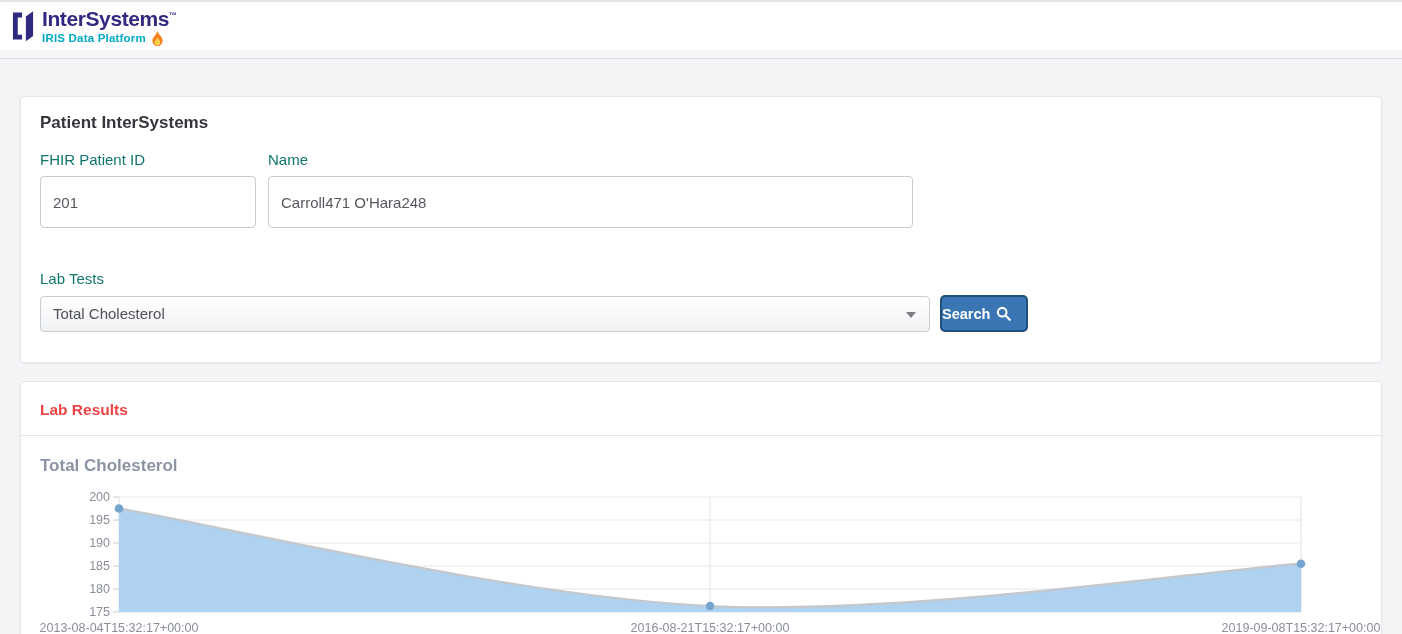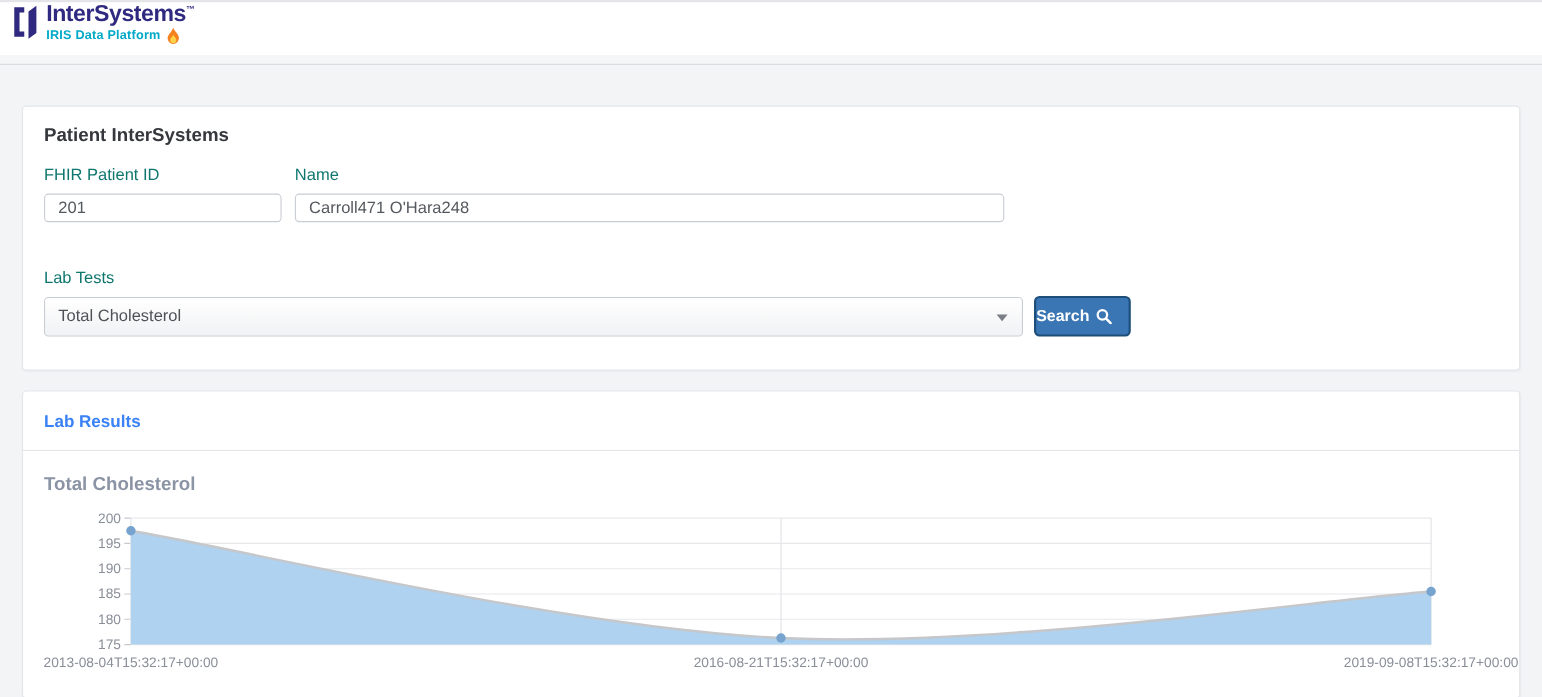--- a/index.html
+++ b/index.html
@@ -8,21 +8,21 @@
     font-family: "Liberation Sans", sans-serif;
     background: #f3f4f6;
     overflow: hidden;
   }
   
   .navbar {
     height: 50px;
     background: #ffffff;
     border-top: 2px solid #e4e5e8;
     display: flex;
-    align-items: flex-start;
+    align-items: center;
     padding: 0 12px;
   }
   .subbar {
     height: 9px;
     background: #f5f6f8;
     border-bottom: 1px solid #d9dadf;
   }
   .logo { display: flex; align-items: center; gap: 7px; cursor: pointer; }
   .logo-mark { width: 23px; height: 32px; flex: 0 0 auto; }
   .logo-textcol { display: flex; flex-direction: column; line-height: 1; }
@@ -47,21 +47,21 @@
   .card + .card { margin-top: 18px; }
 
   
   .card-pad { padding: 16px 16px 30px 19px; }
   .section-title { font-size: 17px; font-weight: 700; color: #35373c; }
   .form-row { display: flex; gap: 12px; margin-top: 18px; }
   .field label {
     display: block; font-size: 15px; color: #0f766e; margin-bottom: 8px;
   }
   .field input {
-    width: 100%; height: 26px;
+    width: 100%; height: 52px;
     border: 1px solid #c8ccd3; border-radius: 4px;
     padding: 0 12px; font-size: 15px; color: #55585e;
     font-family: "Liberation Sans", sans-serif;
     background: #fff; outline: none;
   }
   .w-id   { width: 216px; flex: 0 0 auto; }
   .w-name { flex: 1 1 auto; }
   .w-dob  { width: 440px; flex: 0 0 auto; }
 
   .select-row { display: flex; align-items: center; }
@@ -91,21 +91,21 @@
     color: #fff; font-size: 14.5px; font-weight: 700;
     font-family: "Liberation Sans", sans-serif;
     display: inline-flex; align-items: center; gap: 6px;
     cursor: pointer;
   }
 
   
   .card-header {
     padding: 19px 19px 16px 19px;
     border-bottom: 1px solid #e4e5e8;
-    font-size: 15.5px; font-weight: 700; color: #3b82f6;
+    font-size: 15.5px; font-weight: 700; color: #ef4444;
   }
   .chart-wrap { padding: 20px 16px 16px 19px; }
   .chart-title {
     font-size: 17px; font-weight: 700; color: #8b94a5; margin-bottom: 10px;
   }
   .chart-box svg { overflow: visible; display: block; }
 </style>
 </head>
 <body>
 

